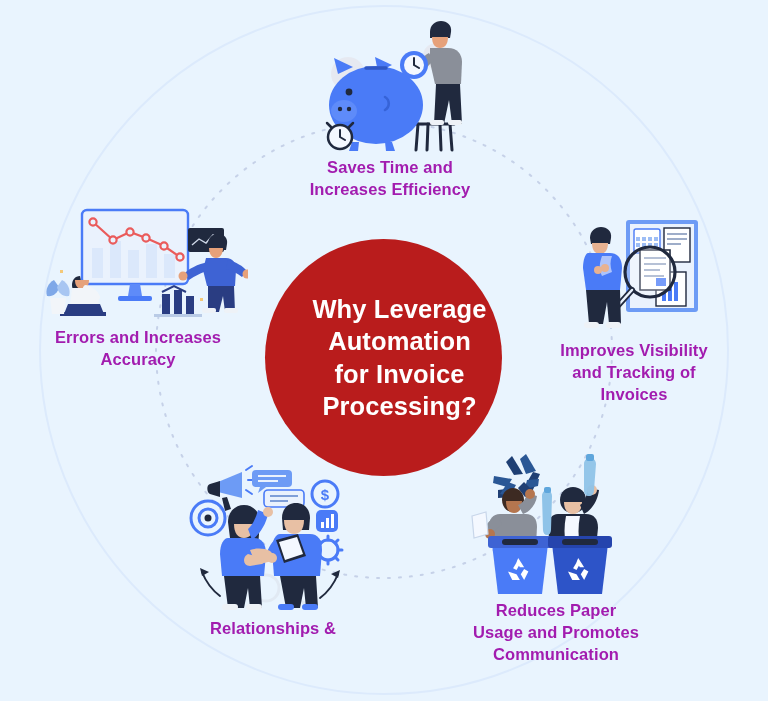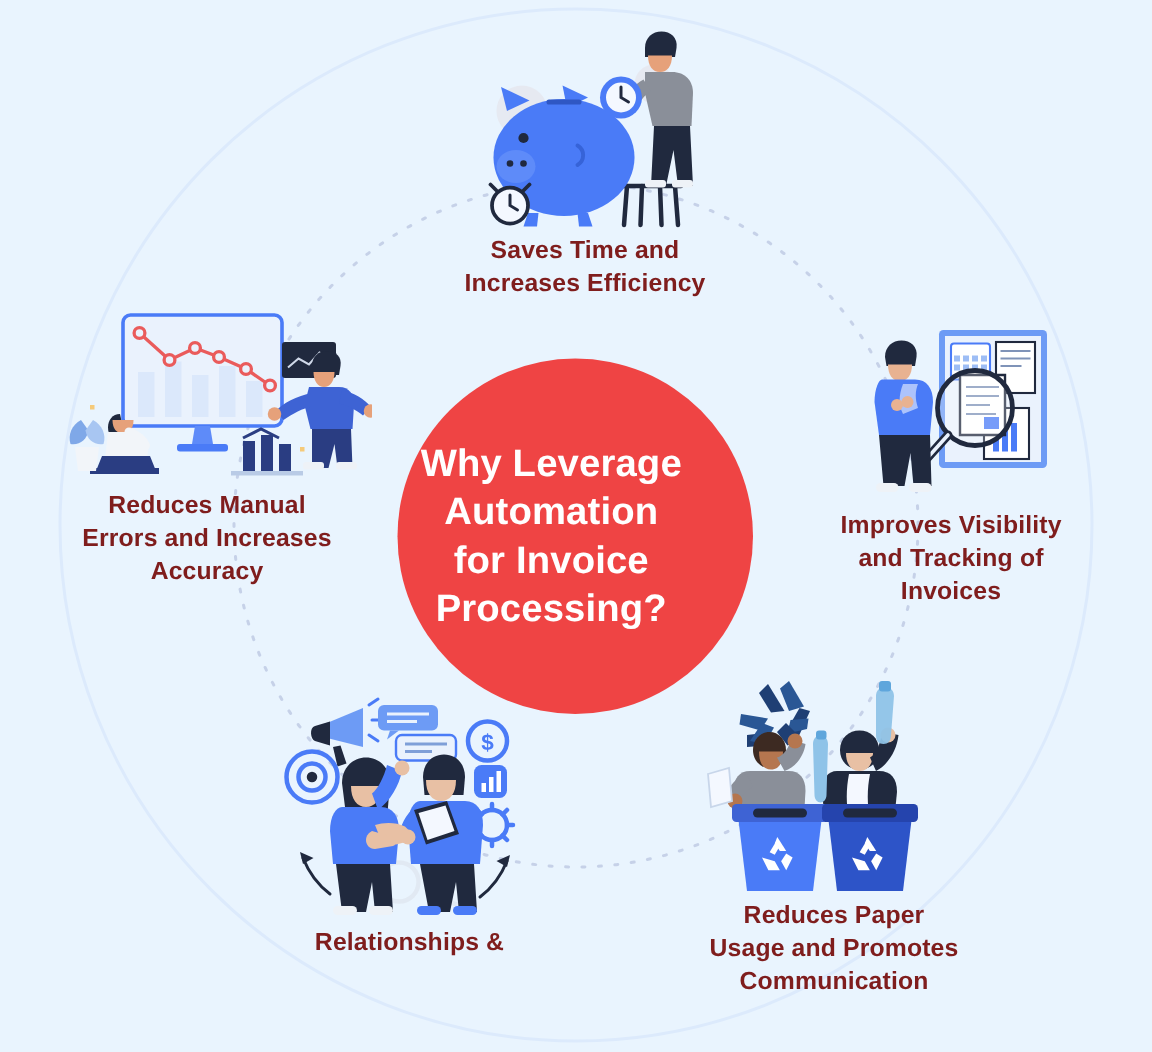--- a/index.html
+++ b/index.html
@@ -7,32 +7,32 @@
     width:768px;height:701px;
     background:#e9f4fe;
     font-family:"Liberation Sans","DejaVu Sans",sans-serif;
     overflow:hidden;
     position:relative;
   }
   #stage{position:absolute;inset:0;width:768px;height:701px;}
   .layer{position:absolute;inset:0;width:768px;height:701px;}
   svg{display:block;}
 
-  .node{position:absolute;text-align:center;color:#7f1d1d;font-weight:700;
+  .node{position:absolute;text-align:center;color:#a21caf;font-weight:700;
         font-size:16.5px;line-height:1.33;letter-spacing:.1px;}
   #label-top{left:284px;top:157px;width:212px;}
   #label-left{left:28px;top:327px;width:220px;}
   #label-right{left:528px;top:340px;width:212px;}
   #label-bottomright{left:446px;top:600px;width:220px;}
   #label-bottomleft{left:163px;top:618px;width:220px;}
 
   #center-circle{
     position:absolute;left:265px;top:239px;width:237px;height:237px;
-    border-radius:50%;background:#ef4444;
-    display:flex;align-items:center;justify-content:flex-start;
+    border-radius:50%;background:#b91c1c;
+    display:flex;align-items:center;justify-content:flex-end;
   }
   #center-title{
     color:#ffffff;font-weight:700;font-size:25.5px;line-height:1.27;
     text-align:center;letter-spacing:.1px;width:205px;
   }
   .art{position:absolute;}
   #art-top{left:318px;top:4px;width:156px;height:150px;}
   #art-left{left:42px;top:208px;width:206px;height:116px;}
   #art-right{left:572px;top:214px;width:132px;height:122px;}
   #art-bottomright{left:468px;top:452px;width:146px;height:144px;}
@@ -334,21 +334,20 @@
       <div>Processing?</div>
     </div>
   </div>
 
   <div class="node" id="label-top">
     <div>Saves Time and</div>
     <div>Increases Efficiency</div>
   </div>
 
   <div class="node" id="label-left">
-    <div>Reduces Manual</div>
     <div>Errors and Increases</div>
     <div>Accuracy</div>
   </div>
 
   <div class="node" id="label-right">
     <div>Improves Visibility</div>
     <div>and Tracking of</div>
     <div>Invoices</div>
   </div>
 

